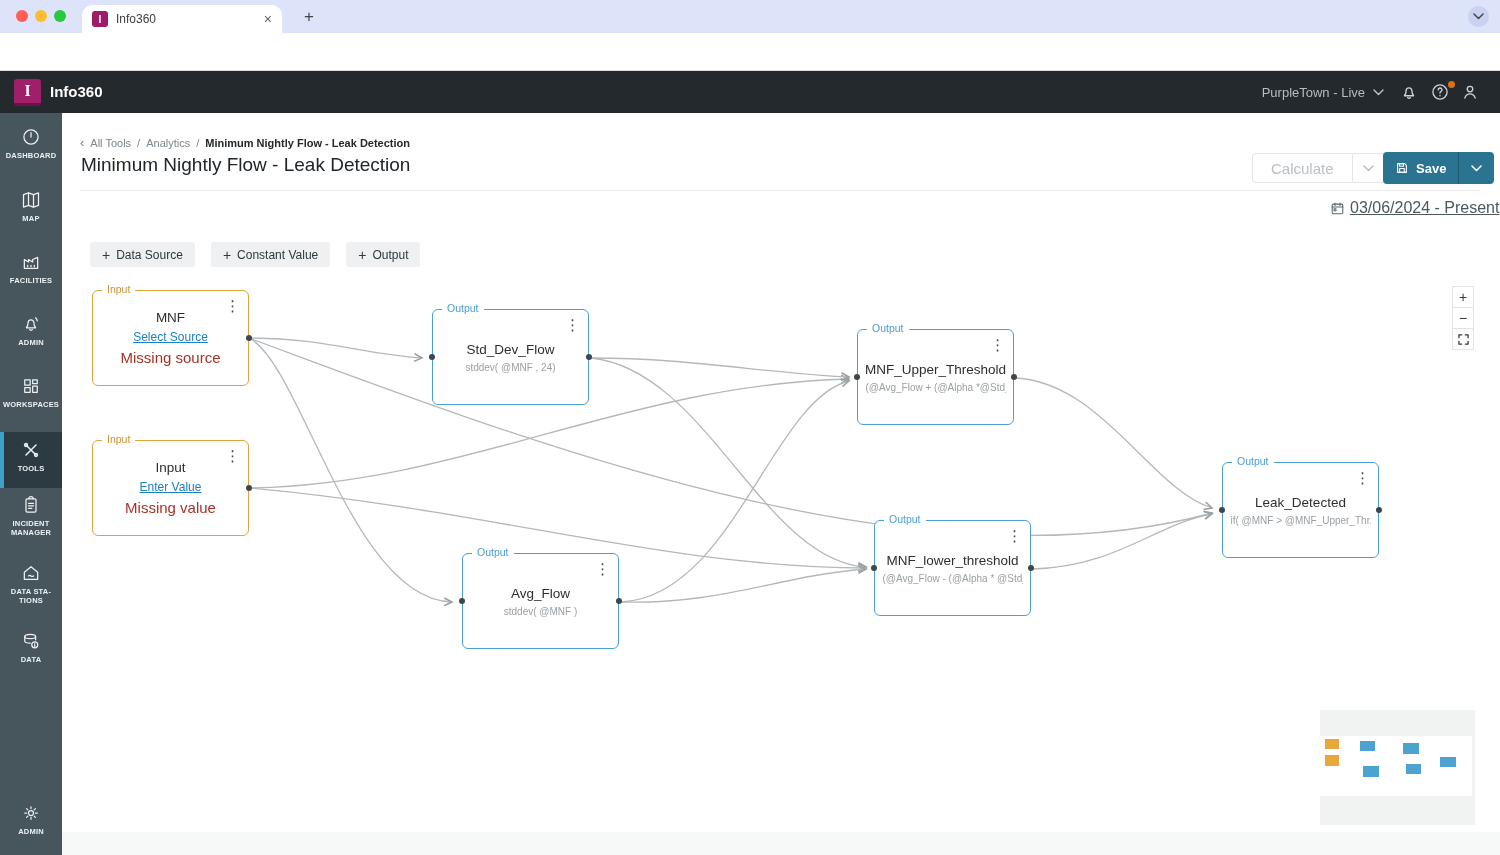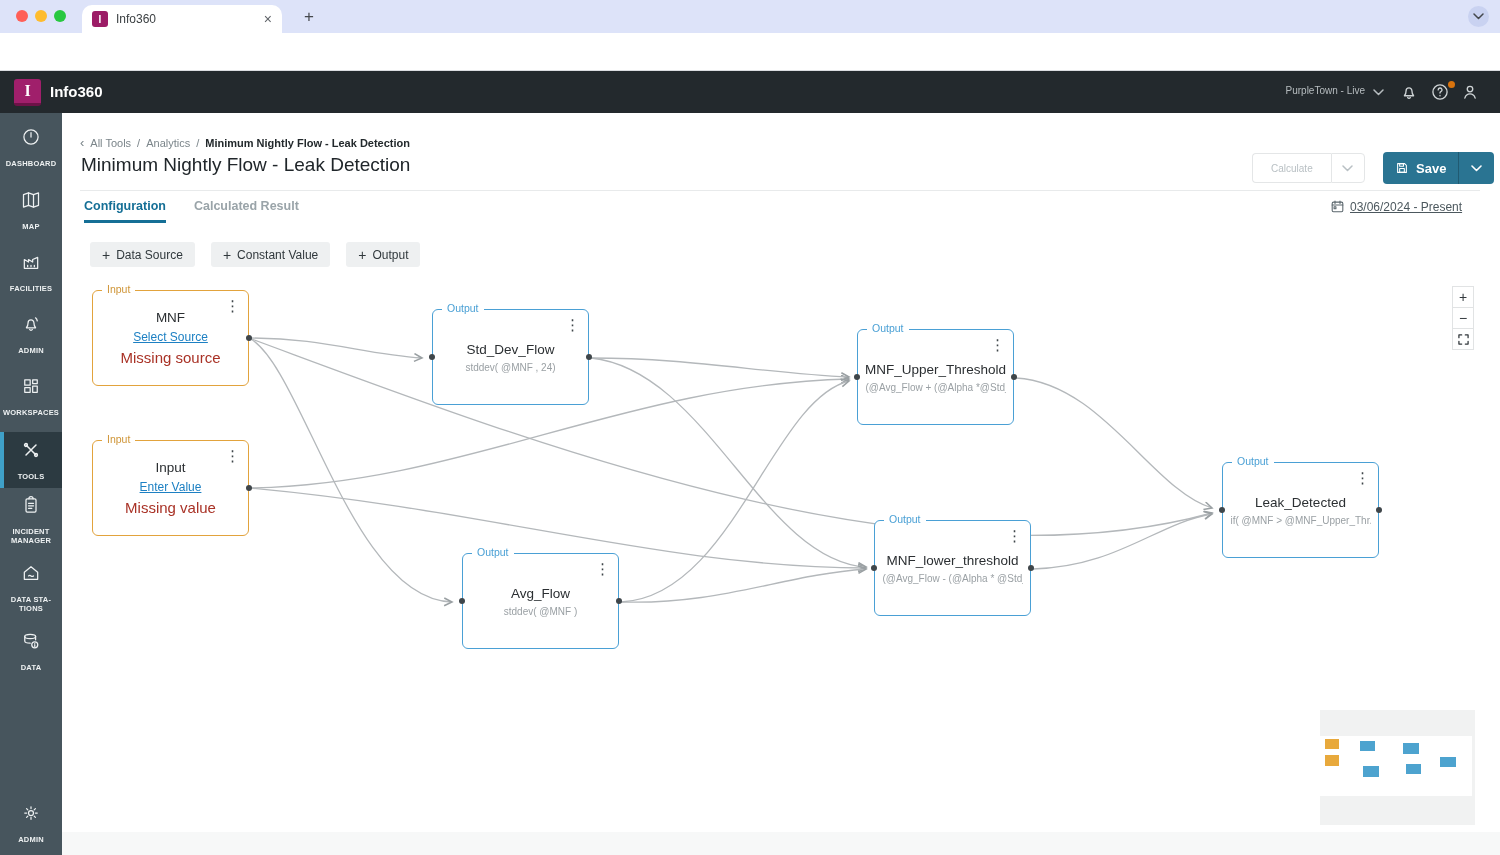--- a/index.html
+++ b/index.html
@@ -28,51 +28,51 @@
   .bdivider { position:absolute; left:1283px; top:43px; width:1px; height:18px; background:#d5d8de; }
   .avatar { position:absolute; left:1327px; top:41px; width:21px; height:21px; border-radius:50%; background:radial-gradient(circle at 35% 35%, #9aa964, #57503a 70%, #3c3a2a); }
   .relaunch { position:absolute; left:1360px; top:39px; height:27px; background:#e9edfb; border-radius:14px; display:flex; align-items:center; padding:0 8px 0 12px; gap:6px; }
   .relaunch span { font-size:12.5px; color:#33373c; }
   .relaunch b { font-size:13px; color:#33373c; font-weight:normal; }
 
   
   .appheader { position:absolute; left:0; top:71px; width:1500px; height:42px; background:#23292d; display:flex; align-items:center; }
   .logo { position:absolute; left:14px; top:79px; width:27px; height:27px; background:#a01f6b; border-radius:3px; border-bottom:3px solid #6d1247; color:#fff; font-weight:bold; font-size:16px; display:flex; align-items:center; justify-content:center; font-family:"Liberation Serif", serif; }
   .brand { position:absolute; left:50px; top:83px; color:#fff; font-size:15px; font-weight:bold; }
-  .env { position:absolute; left:1245px; top:85px; width:120px; text-align:right; color:#b6bcbf; font-size:10px; }
+  .env { position:absolute; left:1245px; top:85px; width:120px; text-align:right; color:#b6bcbf; font-size:13px; }
   .hchev { position:absolute; left:1373px; top:89px; }
   .hicon { position:absolute; top:82px; width:20px; height:20px; }
   .helpdot { position:absolute; left:1448px; top:81px; width:7px; height:7px; border-radius:50%; background:#d9730d; }
 
   
   .sidebar { position:absolute; left:0; top:113px; width:62px; height:742px; background:#47555d; }
   .sb-item { position:absolute; left:0; width:62px; text-align:center; color:#eef1f2; padding-top:2px; }
-  .sb-item .lbl { display:block; font-size:7.5px; font-weight:bold; letter-spacing:.2px; line-height:9px; margin-top:12px; padding:0 3px; }
+  .sb-item .lbl { display:block; font-size:7.5px; font-weight:bold; letter-spacing:.2px; line-height:9px; margin-top:4px; padding:0 3px; }
   .sb-item svg { display:block; margin:0 auto; }
   .sb-item.active { background:#2c3a41; }
   .sb-item.active::before { content:""; position:absolute; left:0; top:0; bottom:0; width:4px; background:#3fa0c8; }
 
   
   .crumbs { position:absolute; left:80px; top:135px; font-size:11px; color:#7b858a; display:flex; gap:6px; align-items:center; }
   .crumbs .back { font-size:13px; color:#7b858a; }
   .crumbs .last { color:#23292c; font-weight:bold; }
   .pagetitle { position:absolute; left:81px; top:154px; font-size:19px; font-weight:500; color:#20262a; }
   .btn-group { position:absolute; display:flex; }
   .calc-group { left:1252px; top:153px; }
-  .btn-calc { height:30px; padding:0 18px; background:#fff; border:1px solid #e4e6e7; border-right:none; border-radius:4px 0 0 4px; color:#b9c0c4; font-size:10px; display:flex; align-items:center; }
+  .btn-calc { height:30px; padding:0 18px; background:#fff; border:1px solid #e4e6e7; border-right:none; border-radius:4px 0 0 4px; color:#b9c0c4; font-size:15px; display:flex; align-items:center; }
   .btn-calc-chev { width:34px; height:30px; border:1px solid #e4e6e7; border-radius:0 4px 4px 0; display:flex; align-items:center; justify-content:center; background:#fff; }
   .save-group { left:1383px; top:152px; }
   .btn-save { height:32px; padding:0 12px; background:#2a7492; border-radius:4px 0 0 4px; color:#fff; font-size:13px; font-weight:bold; display:flex; align-items:center; gap:7px; }
   .btn-save-chev { width:36px; height:32px; background:#2a7492; border-left:1px solid #205a72; border-radius:0 4px 4px 0; display:flex; align-items:center; justify-content:center; }
   .hdr-divider { position:absolute; left:80px; top:190px; width:1400px; height:1px; background:#e8eaeb; }
   .tabsrow { position:absolute; left:84px; top:199px; display:flex; gap:28px; }
   .tab-item { font-size:12.5px; font-weight:bold; color:#9aa4a9; padding-bottom:7px; }
   .tab-item.active { color:#156f96; border-bottom:3px solid #156f96; }
   .daterange { position:absolute; left:1330px; top:199px; display:flex; align-items:center; gap:5px; }
-  .daterange span { font-size:12px; color:#4c585e; text-decoration:underline; }
+  .daterange span { font-size:16px; color:#4c585e; text-decoration:underline; }
 
   .addbar { position:absolute; left:90px; top:242px; display:flex; gap:16px; }
   .addbtn { height:25px; background:#eef0f1; border:none; border-radius:3px; padding:0 12px; font-size:12px; color:#30383c; display:flex; align-items:center; gap:6px; font-family:inherit; }
   .addbtn .plus { font-size:14px; }
 
   
   .canvas { position:absolute; left:62px; top:275px; width:1438px; height:557px; background:#fff; }
   .edges { position:absolute; left:0; top:0; }
   .node { position:absolute; width:157px; height:96px; background:#fff; border-radius:6px;padding-left:8px; }
   .node.input  { border:1.6px solid #e2a33d; }
@@ -299,24 +299,20 @@
     </div>
     <div class="btn-save-chev">
       <svg class="icon" width="11" height="7" viewBox="0 0 11 7" stroke="#fff" stroke-width="1.6">
           <path d="M1 1l4.5 4.5L10 1"></path>
         </svg>
     </div>
   </div>
 
   <div class="hdr-divider"></div>
 
-  <div class="tabsrow">
-    <div class="tab-item active">Configuration</div>
-    <div class="tab-item">Calculated Result</div>
-  </div>
   <div class="daterange">
     <svg class="icon" width="15" height="15" viewBox="0 0 24 24" stroke="#5a666c" stroke-width="1.7">
         <rect x="3.5" y="5" width="17" height="15.5" rx="2"></rect>
         <path d="M3.5 9.5h17M8 3.2V7M16 3.2V7"></path>
         <path d="M6.5 12.5h3v3h-3z"></path>
       </svg>
     <span>03/06/2024 - Present</span>
   </div>
 
   <div class="addbar">

